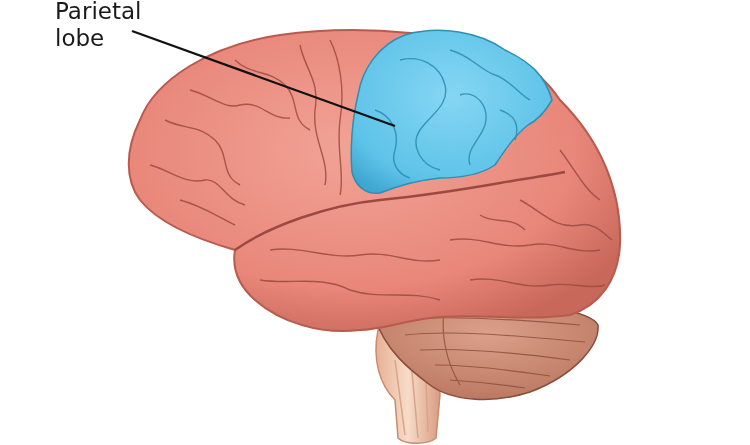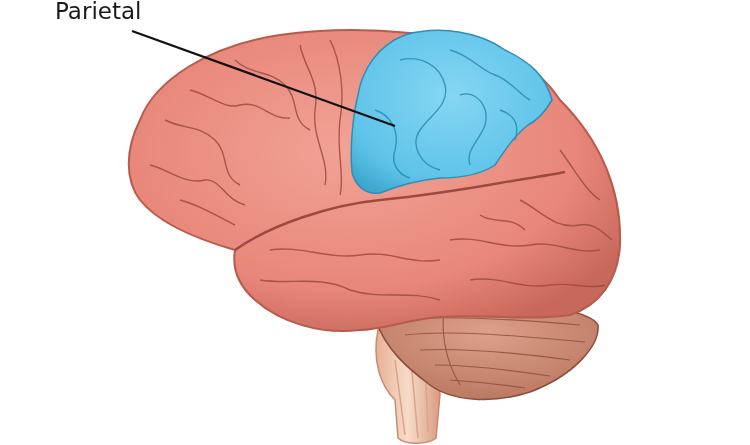--- a/index.html
+++ b/index.html
@@ -6,20 +6,21 @@
   body { width: 750px; height: 445px; position: relative; overflow: hidden; font-family: "Liberation Sans", sans-serif; }
   .label { position: absolute; left: 55px; top: -2px; font-size: 23px; line-height: 27px; color: #1a1a1a; font-family: "DejaVu Sans", sans-serif; }
   .label span { display: block; }
   svg.art { position: absolute; left: 0; top: 0; }
 </style>
 </head>
 <body>
 
 <div class="label">
   <span>Parietal</span>
+  <span>lobe</span>
 </div>
 
 <svg class="art" width="750" height="445" viewBox="0 0 750 445">
   <defs>
     <radialGradient id="gCer" cx="45%" cy="40%" r="65%">
       <stop offset="0%" stop-color="#f1a396"></stop>
       <stop offset="70%" stop-color="#e8877a"></stop>
       <stop offset="100%" stop-color="#c8685b"></stop>
     </radialGradient>
     <radialGradient id="gPar" cx="50%" cy="40%" r="70%">

